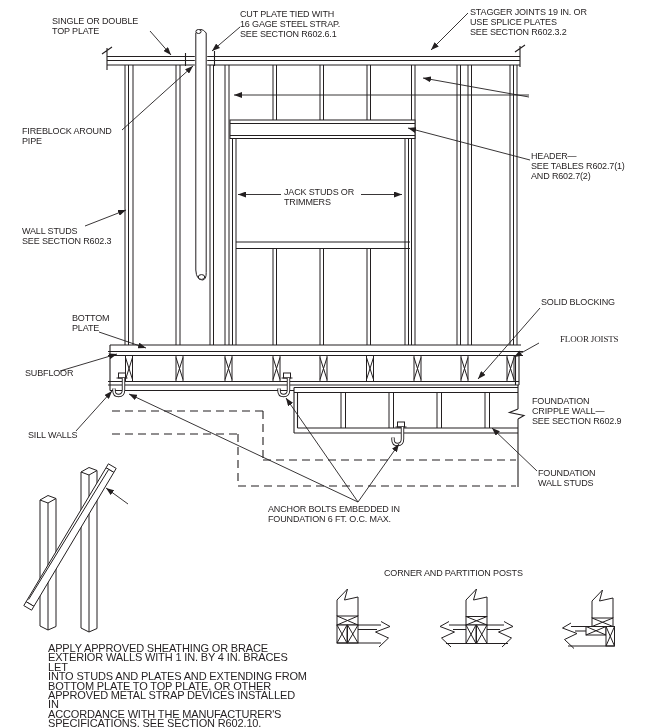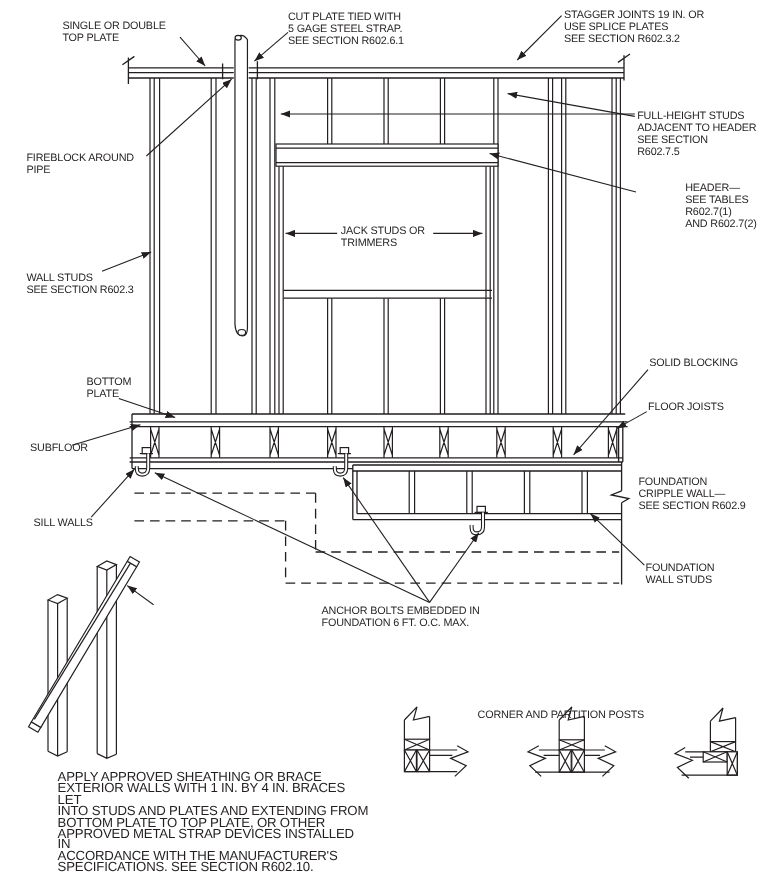--- a/index.html
+++ b/index.html
@@ -160,52 +160,48 @@
       <path class="ldr" d="M128 504 L106 488" marker-end="url(#ah)"></path>
       <path class="ldr" d="M358 502 L129 394" marker-end="url(#ah)"></path>
       <path class="ldr" d="M358 502 L286 398" marker-end="url(#ah)"></path>
       <path class="ldr" d="M358 502 L399 444" marker-end="url(#ah)"></path>
     </g>
   </svg>
 
   <div class="lbl" style="left:52px; top:16px;">SINGLE OR DOUBLE
 TOP PLATE</div>
   <div class="lbl" style="left:240px; top:9px;">CUT PLATE TIED WITH
-5 GAGE STEEL STRAP.
+16 GAGE STEEL STRAP.
 SEE SECTION R602.6.1</div>
   <div class="lbl" style="left:470px; top:7px;">STAGGER JOINTS 19 IN. OR
 USE SPLICE PLATES
 SEE SECTION R602.3.2</div>
   <div class="lbl" style="left:22px; top:126px;">FIREBLOCK AROUND
 PIPE</div>
-  <div class="lbl" style="left:531px; top:91px;">FULL-HEIGHT STUDS
-ADJACENT TO HEADER
-SEE SECTION
-R602.7.5</div>
-  <div class="lbl" style="left:531px; top:151px;margin-left:40px;">HEADER—
+  <div class="lbl" style="left:531px; top:151px;">HEADER—
 SEE TABLES R602.7(1)
 AND R602.7(2)</div>
   <div class="lbl" style="left:284px; top:187px;">JACK STUDS OR
 TRIMMERS</div>
   <div class="lbl" style="left:22px; top:226px;">WALL STUDS
 SEE SECTION R602.3</div>
   <div class="lbl" style="left:72px; top:313px;">BOTTOM
 PLATE</div>
   <div class="lbl" style="left:541px; top:297px;">SOLID BLOCKING</div>
-  <div class="lbl" style="left:540px; top:334px;">FLOOR JOISTS</div>
+  <div class="lbl" style="left:560px; top:334px;font-family:Liberation Serif, serif;">FLOOR JOISTS</div>
   <div class="lbl" style="left:25px; top:368px;">SUBFLOOR</div>
   <div class="lbl" style="left:532px; top:396px;">FOUNDATION
 CRIPPLE WALL—
 SEE SECTION R602.9</div>
   <div class="lbl" style="left:28px; top:430px;">SILL WALLS</div>
   <div class="lbl" style="left:538px; top:468px;">FOUNDATION
 WALL STUDS</div>
   <div class="lbl" style="left:268px; top:504px;">ANCHOR BOLTS EMBEDDED IN
 FOUNDATION 6 FT. O.C. MAX.</div>
-  <div class="lbl" style="left:398px; top:568px;margin-top:22px;">CORNER AND PARTITION POSTS</div>
+  <div class="lbl" style="left:384px; top:568px;">CORNER AND PARTITION POSTS</div>
 
   <div class="lbl note" style="left:28px; top:644px; width:260px;">APPLY APPROVED SHEATHING OR BRACE
 EXTERIOR WALLS WITH 1 IN. BY 4 IN. BRACES LET
 INTO STUDS AND PLATES AND EXTENDING FROM
 BOTTOM PLATE TO TOP PLATE, OR OTHER
 APPROVED METAL STRAP DEVICES INSTALLED IN
 ACCORDANCE WITH THE MANUFACTURER'S
 SPECIFICATIONS. SEE SECTION R602.10.</div>
 
 </div>

